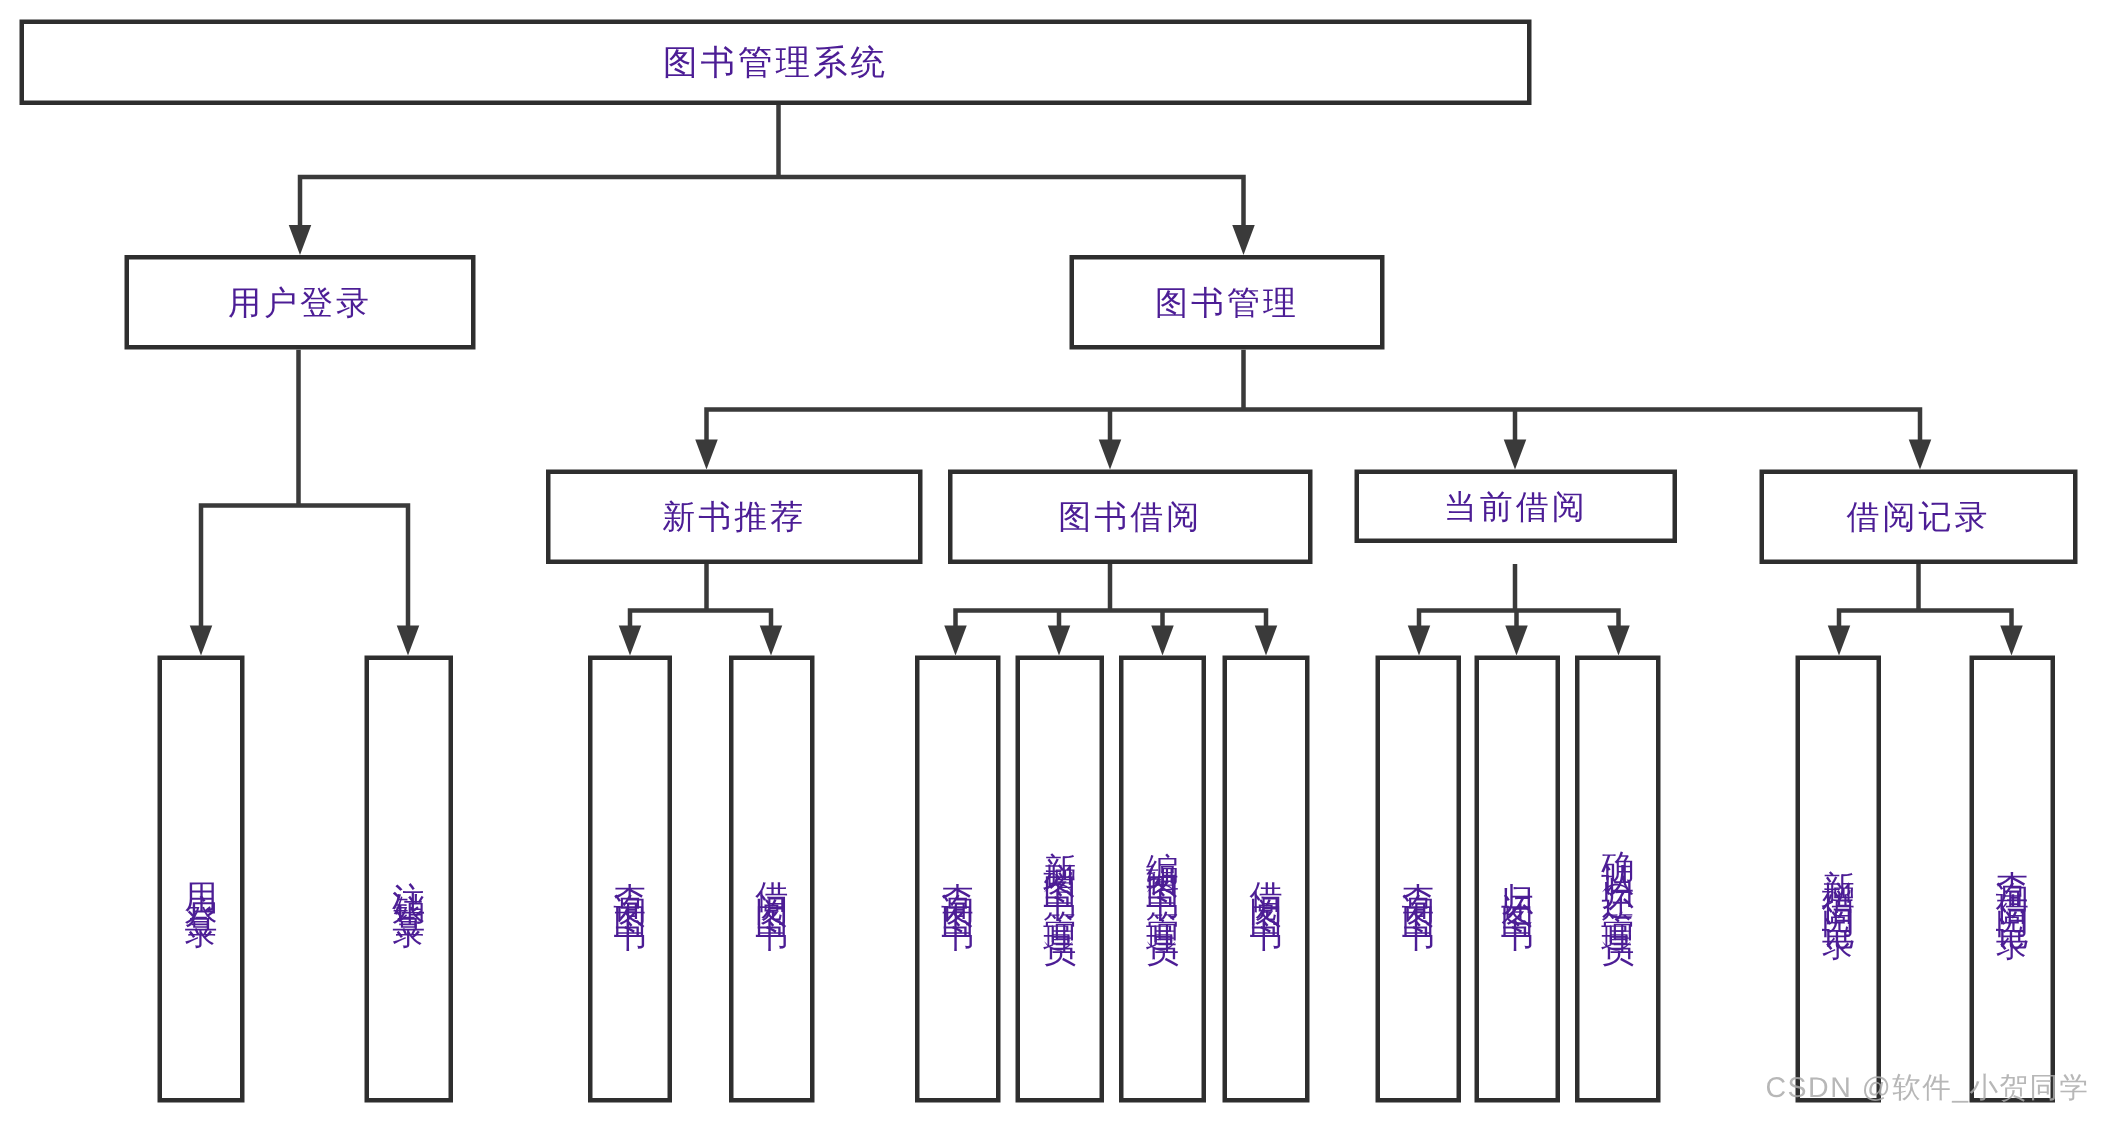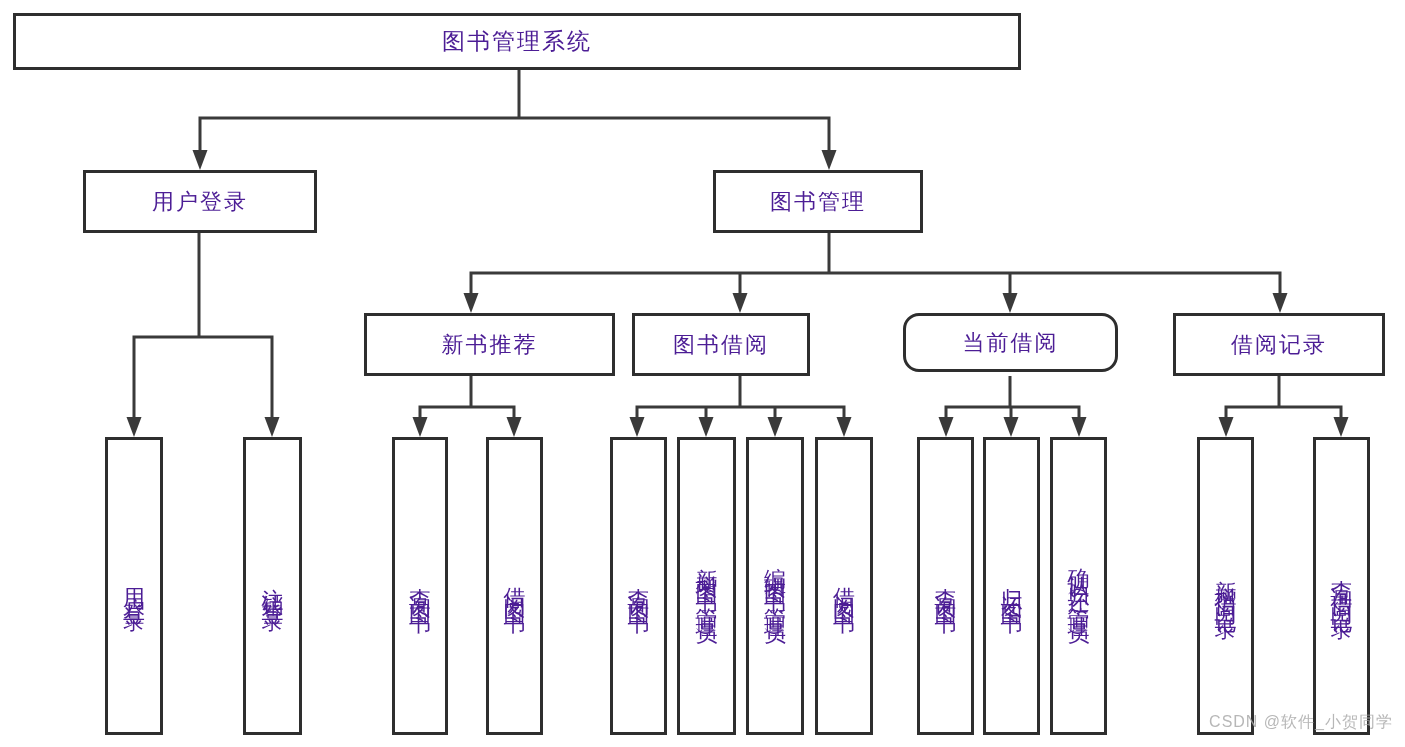--- a/index.html
+++ b/index.html
@@ -40,21 +40,21 @@
     font-size: 22px;
     letter-spacing: 8px;
     line-height: 1;
     white-space: nowrap;
   }
   #watermark {
     position: absolute;
     top: 712px;
     right: 12px;
     z-index: 5;
-    font-size: 16px;
+    font-size: 19px;
     letter-spacing: 1px;
     color: rgba(170, 170, 170, 0.85);
     white-space: nowrap;
   }
 </style>
 </head>
 <body>
 
 <div id="canvas">
 
@@ -112,24 +112,24 @@
   <div class="node hnode" style="left:83px; top:170px; width:234px; height:63px;">
     <span>用户登录</span>
   </div>
   <div class="node hnode" style="left:713px; top:170px; width:210px; height:63px;">
     <span>图书管理</span>
   </div>
 
   <div class="node hnode" style="left:364px; top:313px; width:251px; height:63px;">
     <span>新书推荐</span>
   </div>
-  <div class="node hnode" style="left:632px; top:313px; width:178px; height:63px;">
+  <div class="node hnode" style="left:632px; top:313px; width:243px; height:63px;">
     <span>图书借阅</span>
   </div>
-  <div class="node hnode" style="left:903px; top:313px; width:215px; height:59px;border-radius:16px;">
+  <div class="node hnode" style="left:903px; top:313px; width:215px; height:49px;">
     <span>当前借阅</span>
   </div>
   <div class="node hnode" style="left:1173px; top:313px; width:212px; height:63px;">
     <span>借阅记录</span>
   </div>
 
   <div class="node vnode" style="left:105px; top:437px; width:58px; height:298px;">
     <span>用户登录</span>
   </div>
   <div class="node vnode" style="left:243px; top:437px; width:59px; height:298px;">

